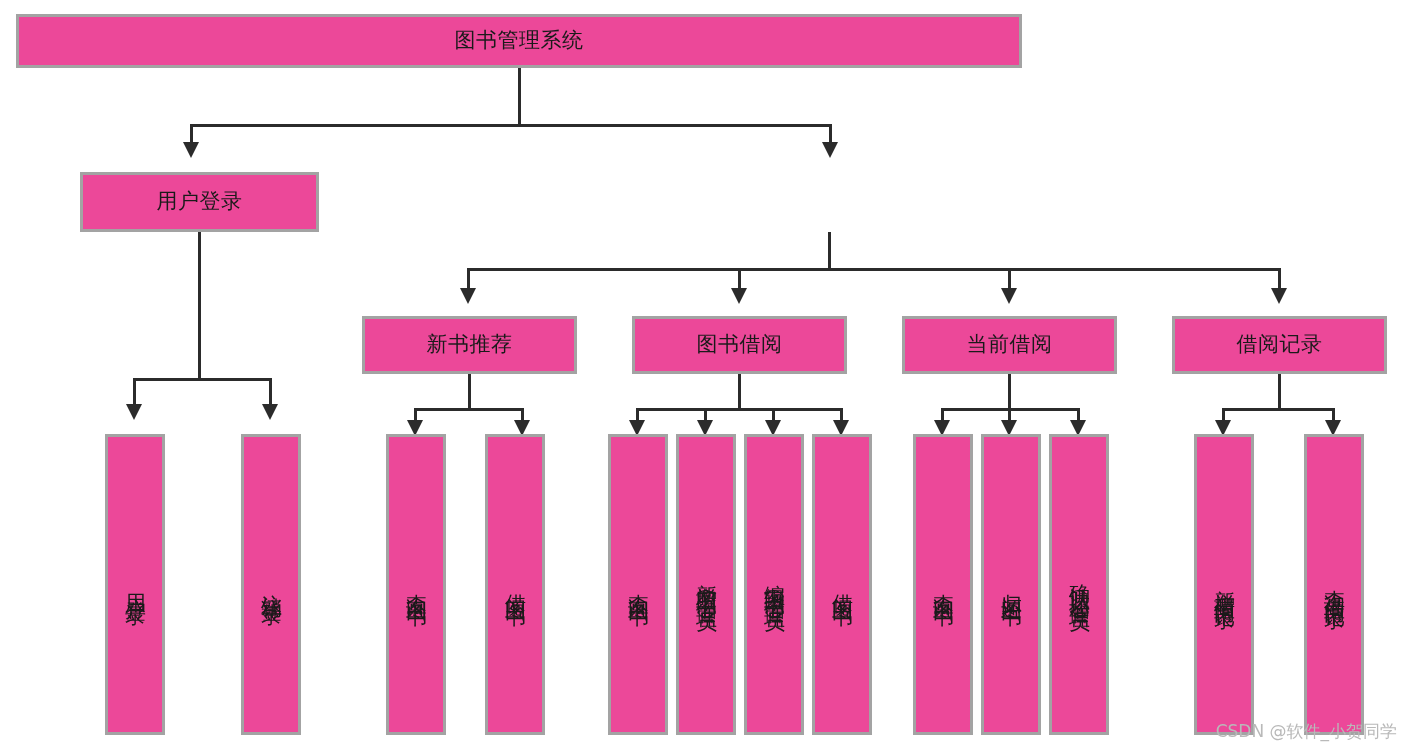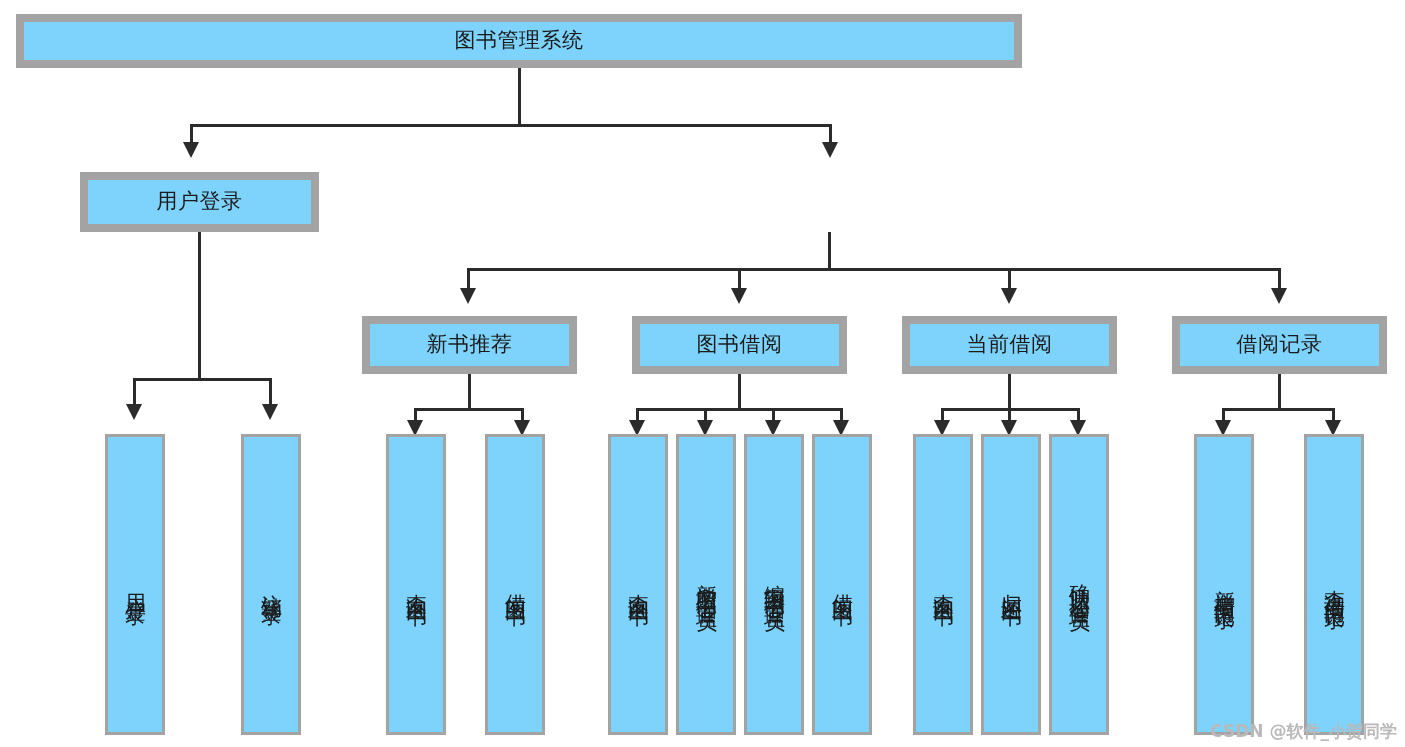--- a/index.html
+++ b/index.html
@@ -17,22 +17,22 @@
   #diagram {
     position: absolute;
     left: 0;
     top: 0;
     width: 1405px;
     height: 747px;
   }
   .node-box {
     position: absolute;
     box-sizing: border-box;
-    background: #7dd3fc;
-    border: 8px solid #a3a3a3;
+    background: #ec4899;
+    border: 3px solid #a3a3a3;
     display: flex;
     align-items: center;
     justify-content: center;
   }
   .node-label {
     color: #1a1a1a;
     font-size: 21px;
     letter-spacing: 0.5px;
     white-space: nowrap;
     line-height: 1.1;
@@ -65,21 +65,20 @@
     border-top: 16px solid #2b2b2b;
   }
   #watermark {
     position: absolute;
     right: 8px;
     bottom: 4px;
     color: #b9b9b9;
     font-size: 17px;
     white-space: nowrap;
     user-select: none;
-    font-weight: bold;
   }
 </style>
 </head>
 <body>
 
 <div id="diagram">
 
   <div class="node-box" style="left:16px; top:14px; width:1006px; height:54px;">
     <span class="node-label">图书管理系统</span>
   </div>

